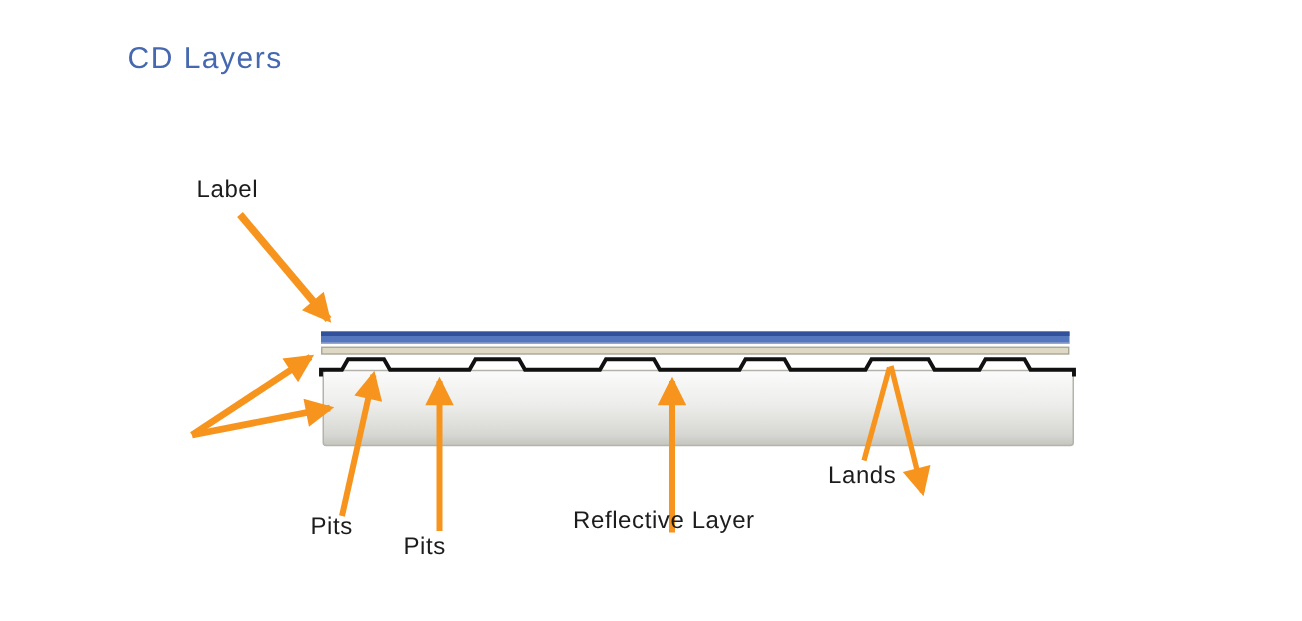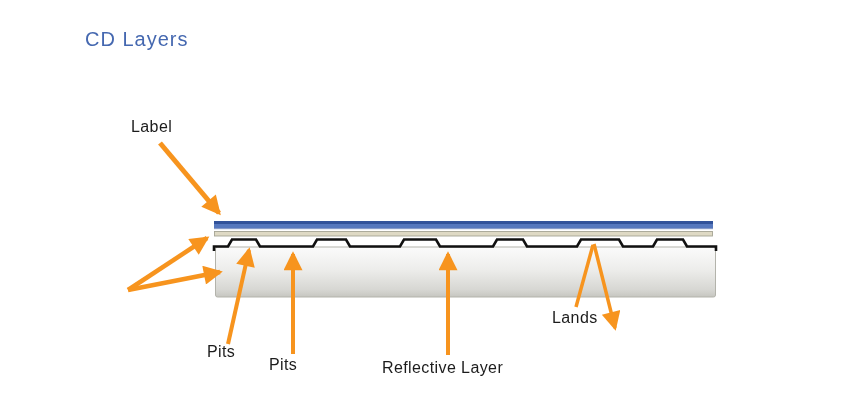--- a/index.html
+++ b/index.html
@@ -13,21 +13,21 @@
   }
   .diagram-svg{position:absolute;left:0;top:0;}
   .lbl{
     position:absolute;font-size:16px;letter-spacing:0.4px;color:#1c1c1c;white-space:nowrap;
   }
   .lbl-label{left:131px;top:118px;}
   .lbl-total{left:649px;top:186px;font-size:15px;font-weight:bold;letter-spacing:0.2px;}
   .lbl-poly{left:54px;top:295px;}
   .lbl-pits{left:207px;top:343px;}
   .lbl-lands{left:269px;top:356px;}
-  .lbl-reflective{left:382px;top:359px;text-align:right;}
+  .lbl-reflective{left:382px;top:339px;text-align:right;}
   .lbl-laser{left:552px;top:309px;}
 </style>
 </head>
 <body>
 
 <div class="canvas">
 
   <div class="page-title">CD Layers</div>
 
   <svg class="diagram-svg" width="868" height="414" viewBox="0 0 868 414">

